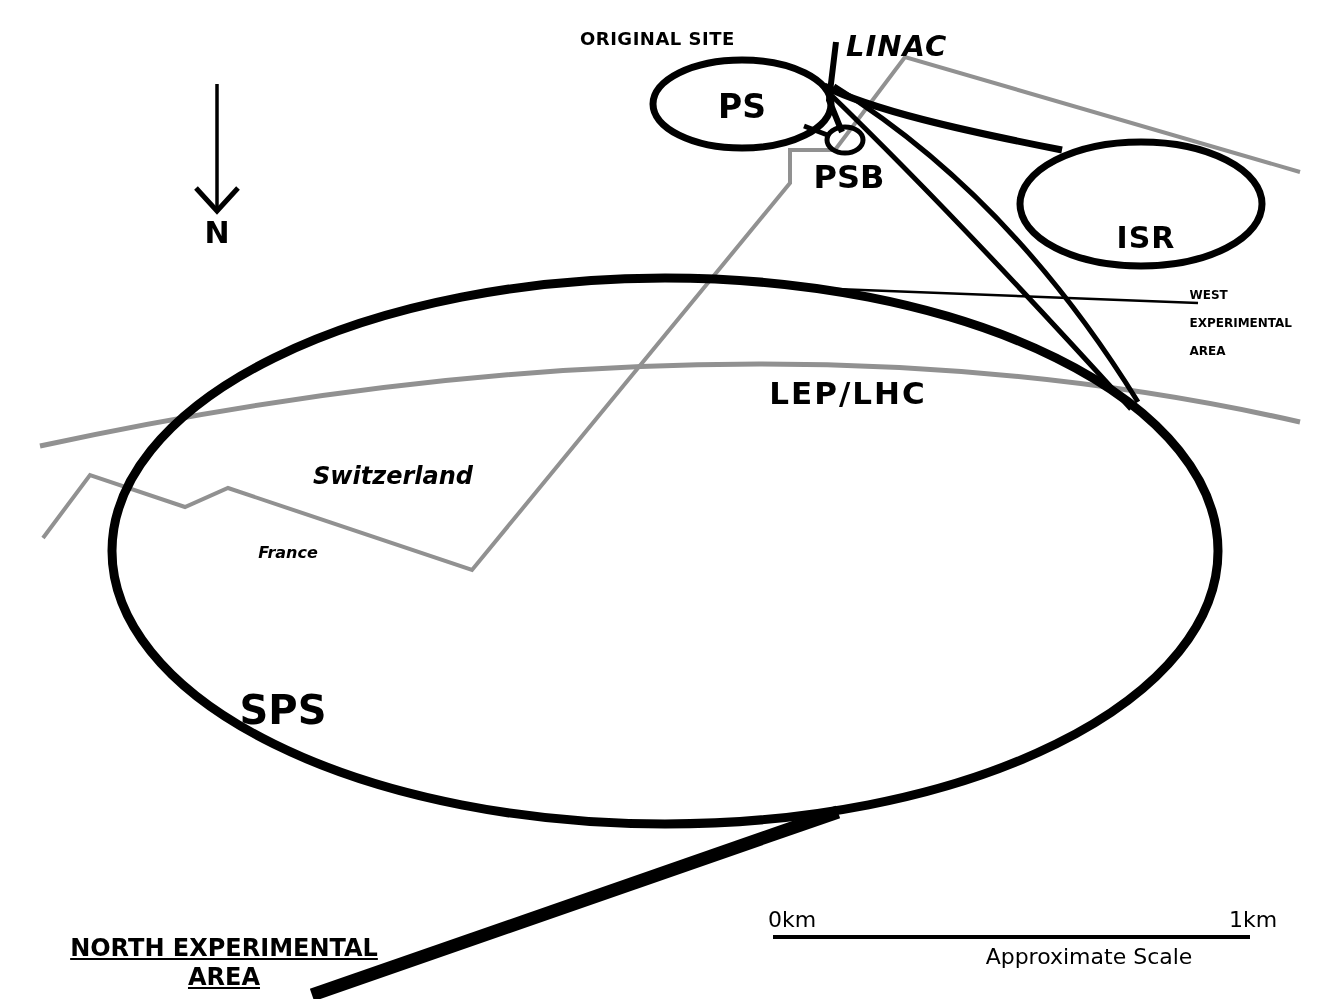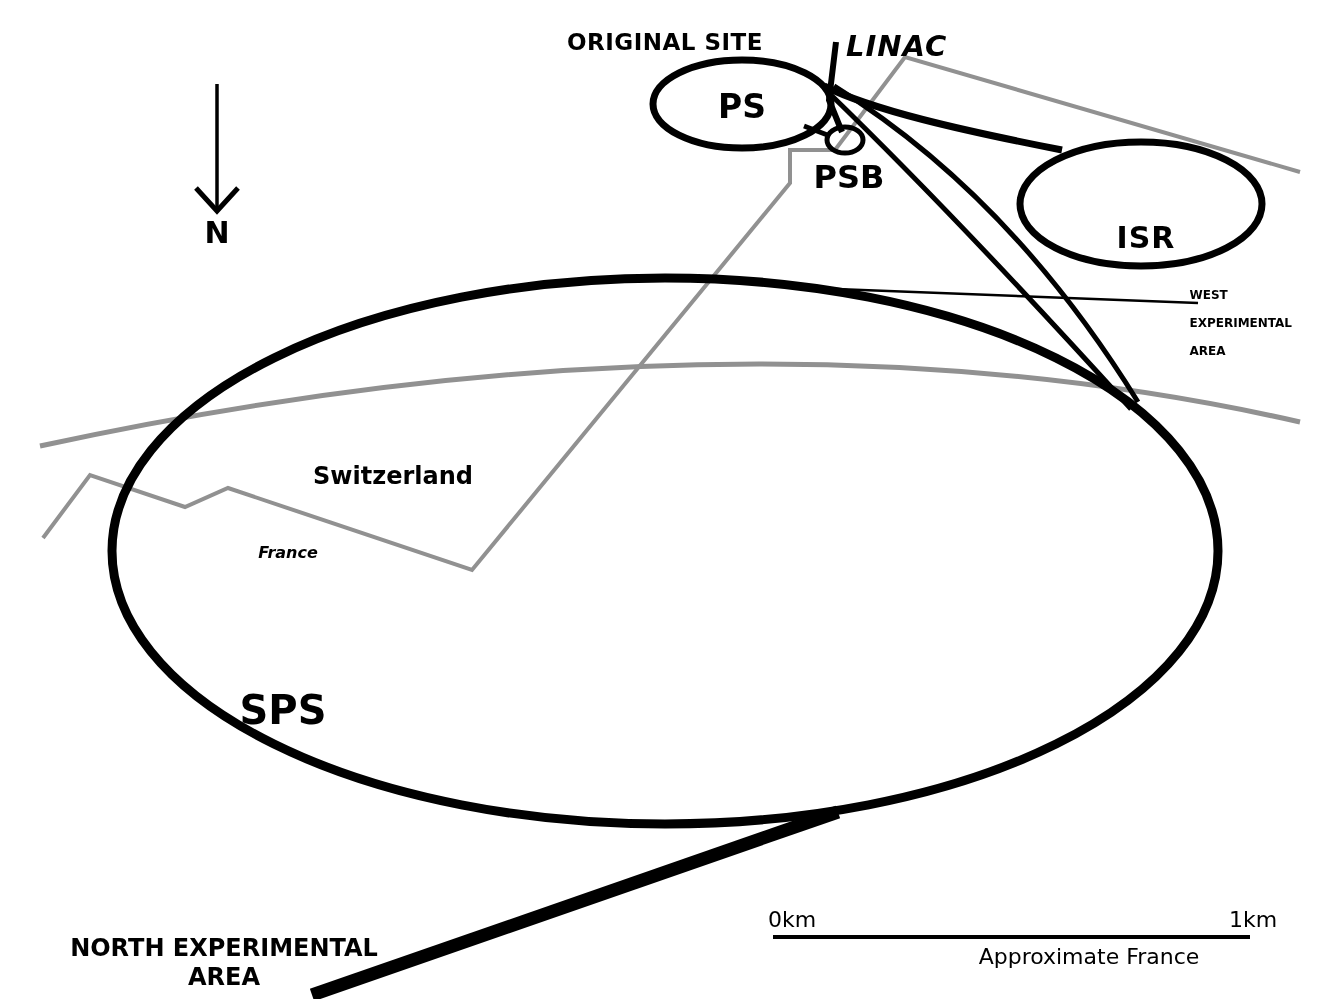--- a/index.html
+++ b/index.html
@@ -17,31 +17,31 @@
     color:var(--ink);
   }
   #art{position:absolute;left:0;top:0;}
   .lbl{
     position:absolute;
     font-weight:bold;
     white-space:pre-line;
     line-height:1.15;
   }
   .centered{transform:translate(-50%,-50%);white-space:nowrap;}
-  .lbl-original-site{left:567px;top:29px;font-size:23px;letter-spacing:.5px;}
+  .lbl-original-site{left:580px;top:29px;font-size:18px;letter-spacing:.5px;}
   .lbl-linac{left:846px;top:30px;font-size:29px;letter-spacing:1px;font-style:italic;}
   .lbl-ps{left:742px;top:107px;font-size:33px;}
   .lbl-psb{left:849px;top:177px;font-size:32px;}
   .lbl-isr{left:1146px;top:206px;font-size:30px;letter-spacing:1px;margin-top:32px;}
   .lbl-west{right:49px;top:281px;font-size:12px;text-align:left;line-height:28px;}
   .lbl-leplhc{left:848px;top:394px;font-size:31px;letter-spacing:2px;}
-  .lbl-switzerland{left:393px;top:477px;font-size:24px;}
+  .lbl-switzerland{left:393px;top:477px;font-size:24px;font-style:italic;}
   .lbl-france{left:288px;top:553px;font-size:16px;font-style:italic;}
   .lbl-sps{left:283px;top:710px;font-size:40px;}
-  .lbl-north-area{left:224px;top:934px;font-size:24px;text-align:center;line-height:29px;transform:translateX(-50%);}
+  .lbl-north-area{left:224px;top:934px;font-size:24px;text-align:center;line-height:29px;transform:translateX(-50%);text-decoration:underline;}
   .lbl-n{left:217px;top:233px;font-size:30px;}
   .scale-text{position:absolute;font-size:22px;font-weight:normal;white-space:nowrap;}
   .lbl-0km{left:768px;top:907px;}
   .lbl-1km{left:1229px;top:907px;}
   .lbl-approx{left:1089px;top:944px;transform:translateX(-50%);}
 </style>
 </head>
 <body>
 
 <div id="canvas">
@@ -88,30 +88,31 @@
   <div class="lbl centered lbl-ps">PS</div>
 
   <div class="lbl centered lbl-psb">PSB</div>
 
   <div class="lbl centered lbl-isr">ISR</div>
 
   <div class="lbl lbl-west">WEST
 EXPERIMENTAL
 AREA</div>
 
+  <div class="lbl centered lbl-leplhc">LEP/LHC</div>
 
   <div class="lbl centered lbl-switzerland">Switzerland</div>
 
   <div class="lbl centered lbl-france">France</div>
 
   <div class="lbl centered lbl-sps">SPS</div>
 
   <div class="lbl lbl-north-area">NORTH EXPERIMENTAL
 AREA</div>
 
   <div class="lbl centered lbl-n">N</div>
 
   <div class="scale-text lbl-0km">0km</div>
 
   <div class="scale-text lbl-1km">1km</div>
 
-  <div class="scale-text lbl-approx">Approximate France</div>
+  <div class="scale-text lbl-approx">Approximate Scale</div>
 </div>
 
 </body></html>

